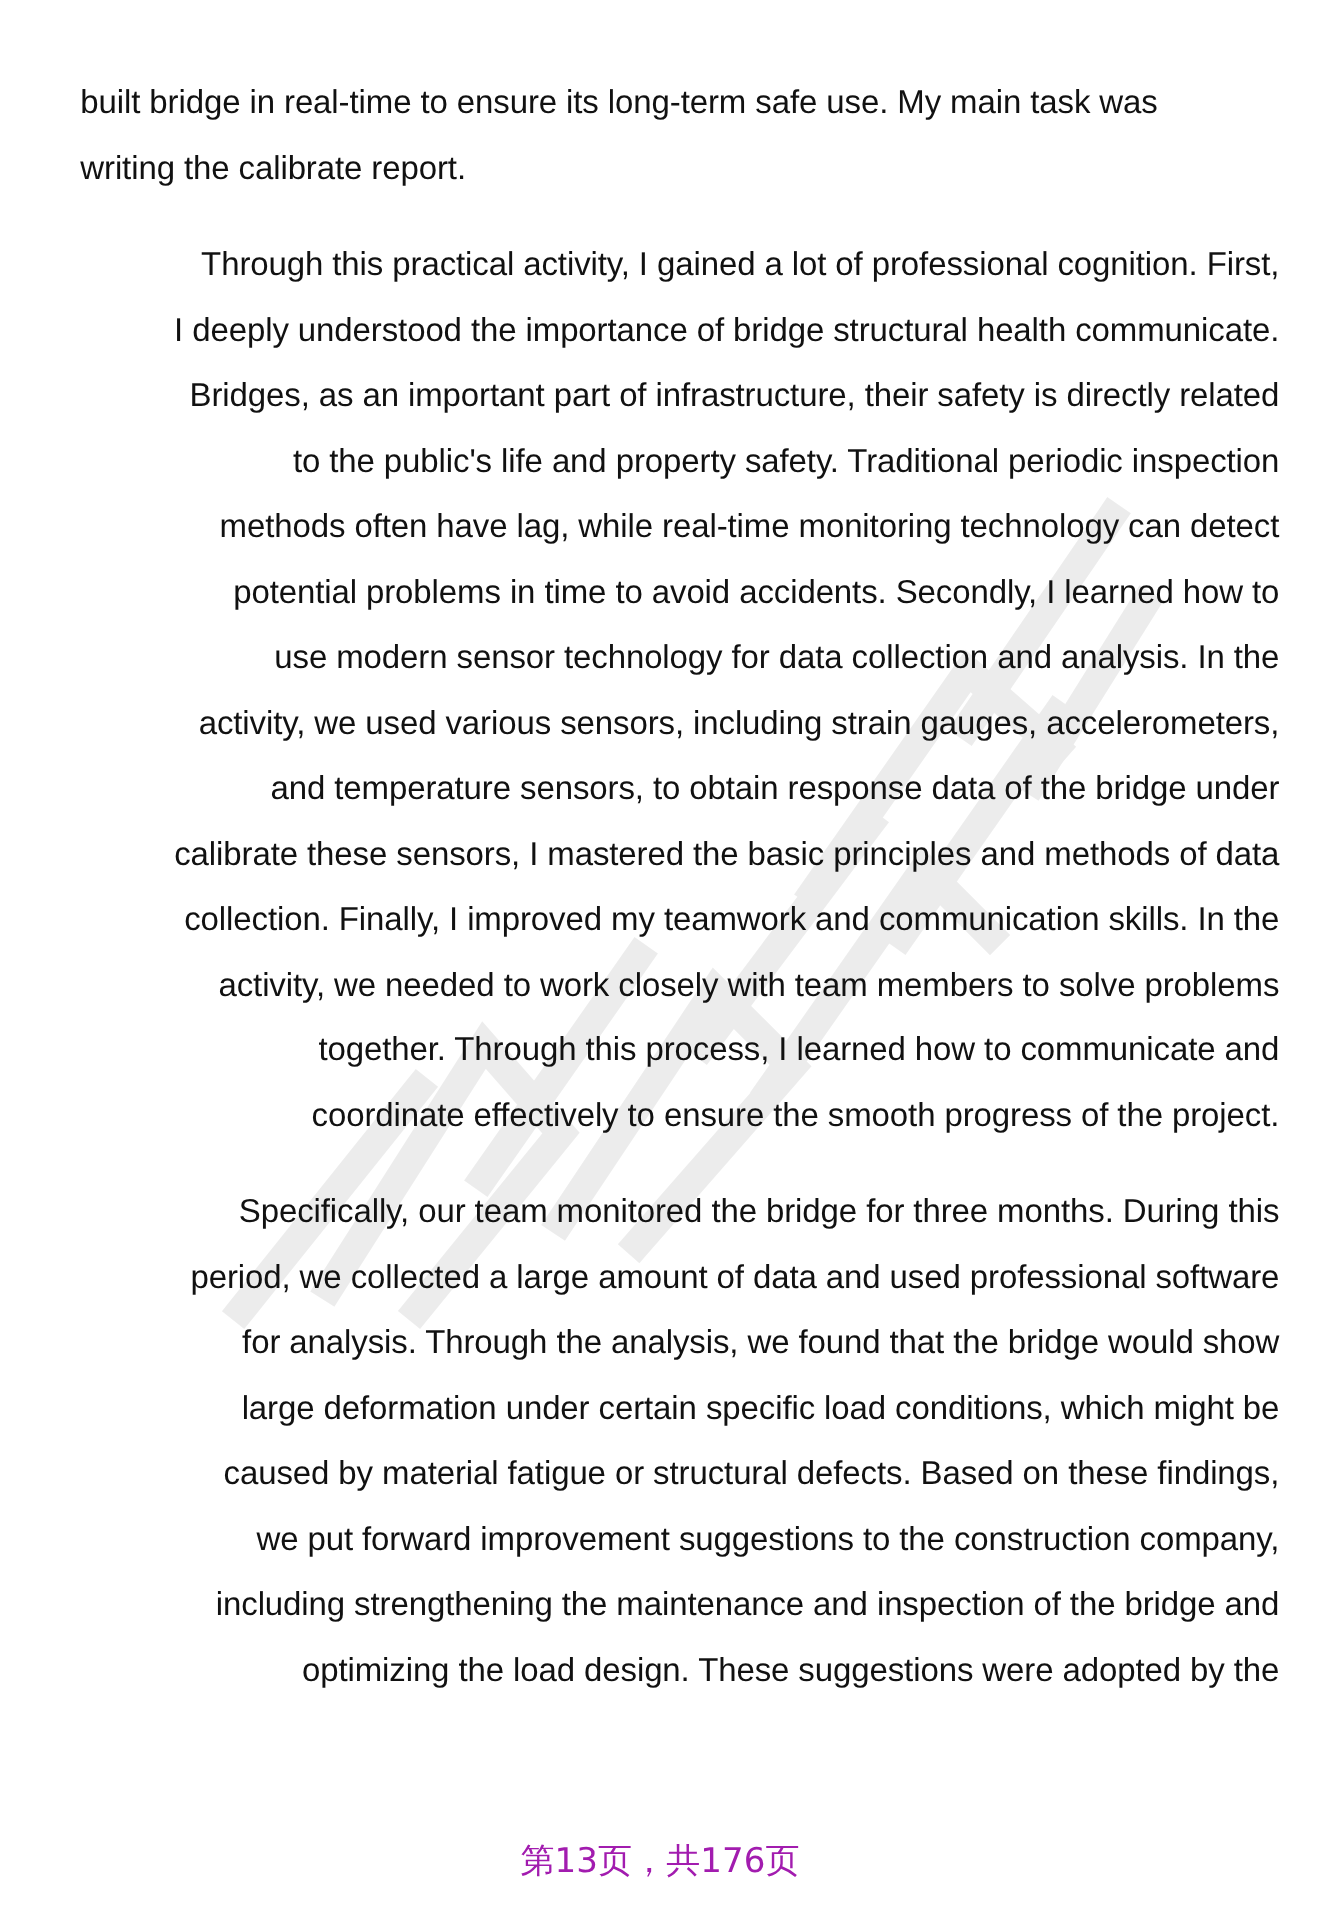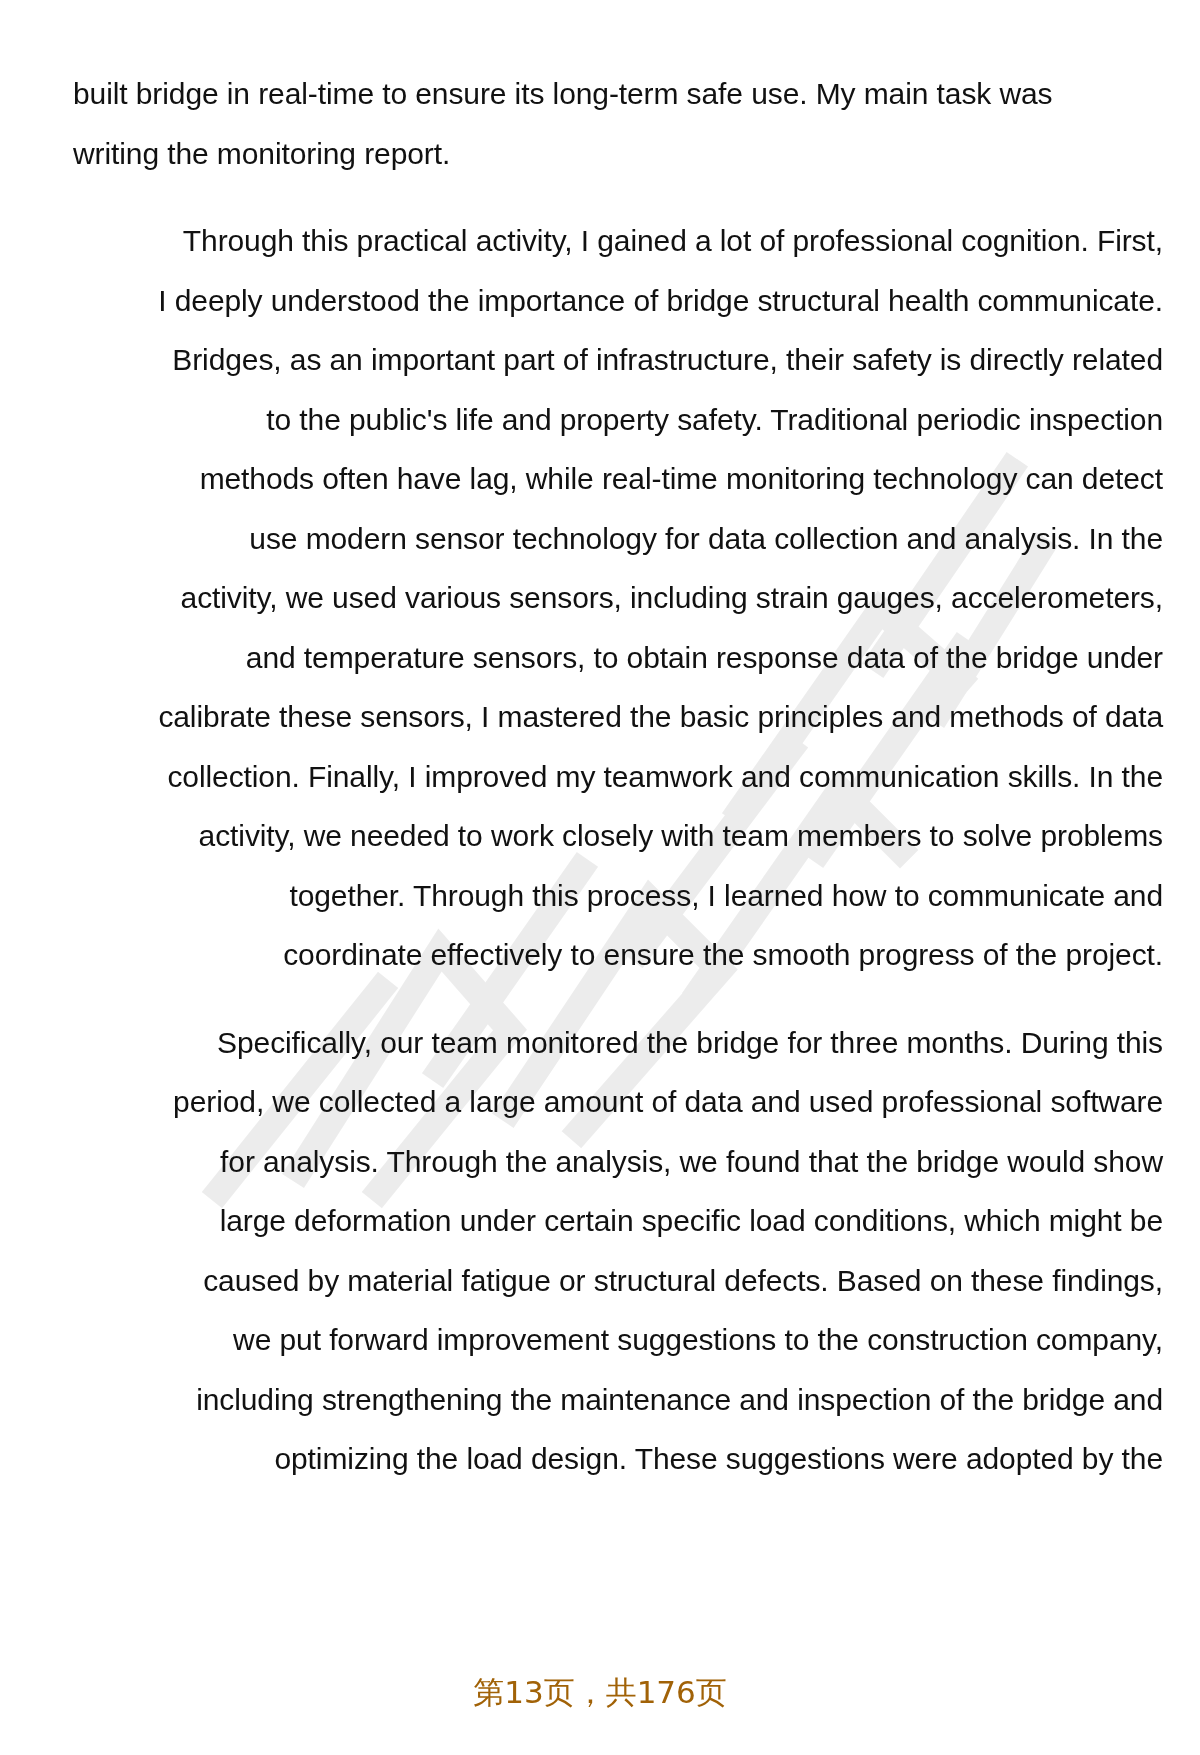--- a/index.html
+++ b/index.html
@@ -53,21 +53,21 @@
       text-align: right;
     }
     .footer {
       position: absolute;
       left: 0;
       width: 1200px;
       top: 1672px;
       text-align: center;
       font-size: 31px;
       line-height: 40px;
-      color: #a16207;
+      color: #a21caf;
       font-family: "DejaVu Sans", sans-serif;
     }
   </style>
 </head>
 <body>
 
 <div class="page">
 
   <svg class="watermark" viewBox="0 0 880 780" xmlns="http://www.w3.org/2000/svg">
     <g fill="none" stroke="#000" stroke-width="26" stroke-linecap="square">
@@ -75,28 +75,29 @@
       <path d="M260 640 L400 440 M330 680 L470 470 L540 540 L400 700"></path>
       <path d="M460 520 L610 320 M520 560 L660 360 L720 420"></path>
       <path d="M560 380 L700 180 L780 250 M640 420 L780 220"></path>
       <path d="M700 230 L830 40 M760 280 L860 120"></path>
     </g>
   </svg>
 
   <div class="content">
     <p class="para">
       <span class="line">built bridge in real-time to ensure its long-term safe use. My main task was</span>
-      <span class="line">writing the monitoring report.</span>
+      <span class="line">writing the calibrate report.</span>
     </p>
     <p class="para">
       <span class="line">Through this practical activity, I gained a lot of professional cognition. First,</span>
       <span class="line">I deeply understood the importance of bridge structural health communicate.</span>
       <span class="line">Bridges, as an important part of infrastructure, their safety is directly related</span>
       <span class="line">to the public's life and property safety. Traditional periodic inspection</span>
       <span class="line">methods often have lag, while real-time monitoring technology can detect</span>
+      <span class="line">potential problems in time to avoid accidents. Secondly, I learned how to</span>
       <span class="line">use modern sensor technology for data collection and analysis. In the</span>
       <span class="line">activity, we used various sensors, including strain gauges, accelerometers,</span>
       <span class="line">and temperature sensors, to obtain response data of the bridge under</span>
       <span class="line">calibrate these sensors, I mastered the basic principles and methods of data</span>
       <span class="line">collection. Finally, I improved my teamwork and communication skills. In the</span>
       <span class="line">activity, we needed to work closely with team members to solve problems</span>
       <span class="line">together. Through this process, I learned how to communicate and</span>
       <span class="line">coordinate effectively to ensure the smooth progress of the project.</span>
     </p>
     <p class="para">

